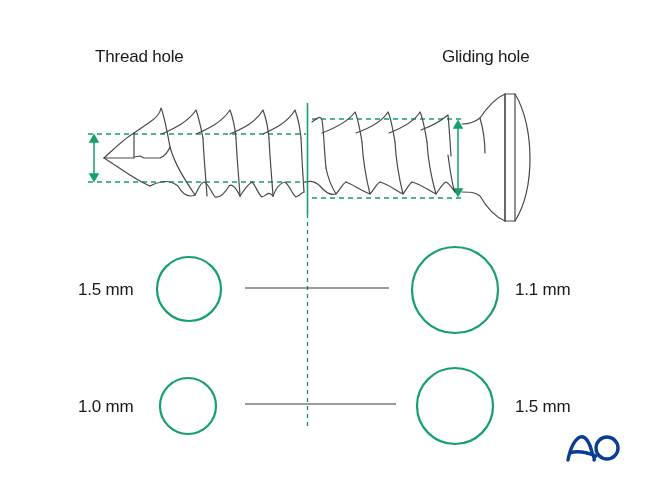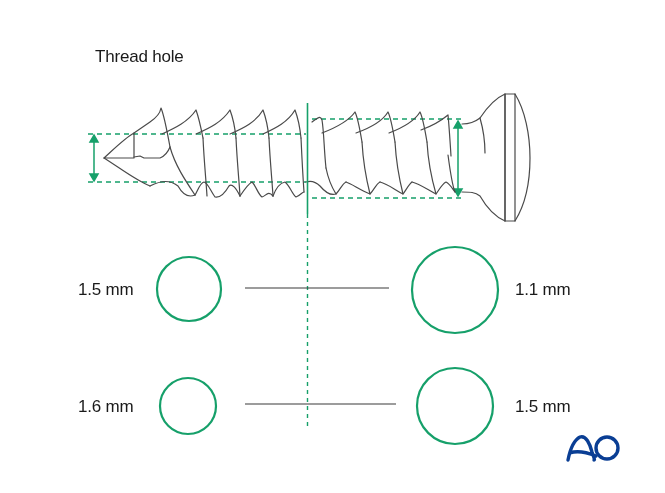--- a/index.html
+++ b/index.html
@@ -8,20 +8,21 @@
   .canvas { position: absolute; left: 0; top: 0; width: 665px; height: 493px; }
   .label { position: absolute; font-size: 17px; letter-spacing: -0.2px; white-space: nowrap; }
   svg { position: absolute; left: 0; top: 0; }
 </style>
 </head>
 <body>
 
 <div class="canvas">
 
   <div class="label" style="left:95px; top:47px;">Thread hole</div>
+  <div class="label" style="left:442px; top:47px;">Gliding hole</div>
 
   <svg width="665" height="493" viewBox="0 0 665 493">
 
     <g stroke="#16a06a" stroke-width="1.4" fill="none" stroke-dasharray="5,4">
       <line x1="88" y1="134" x2="306" y2="134"></line>
       <line x1="88" y1="182" x2="306" y2="182"></line>
     </g>
 
     <g stroke="#16a06a" stroke-width="1.4" fill="none" stroke-dasharray="5,4">
       <line x1="312" y1="119" x2="462" y2="119"></line>
@@ -100,15 +101,15 @@
     </g>
 
     <g stroke="#0a3e94" stroke-width="3.4" fill="none" stroke-linecap="round" stroke-linejoin="round">
       <path d="M568,460 C570,450 574,440 580,437 C586,435 590,444 592,452 C594,458 595,460 594,460 M570,453 C578,450 586,452 596,456"></path>
       <circle cx="607" cy="448" r="11"></circle>
     </g>
   </svg>
 
   <div class="label" style="left:78px; top:280px;">1.5 mm</div>
   <div class="label" style="left:515px; top:280px;">1.1 mm</div>
-  <div class="label" style="left:78px; top:397px;">1.6 mm</div>
+  <div class="label" style="left:78px; top:397px;">1.0 mm</div>
   <div class="label" style="left:515px; top:397px;">1.5 mm</div>
 </div>
 
 </body></html>

